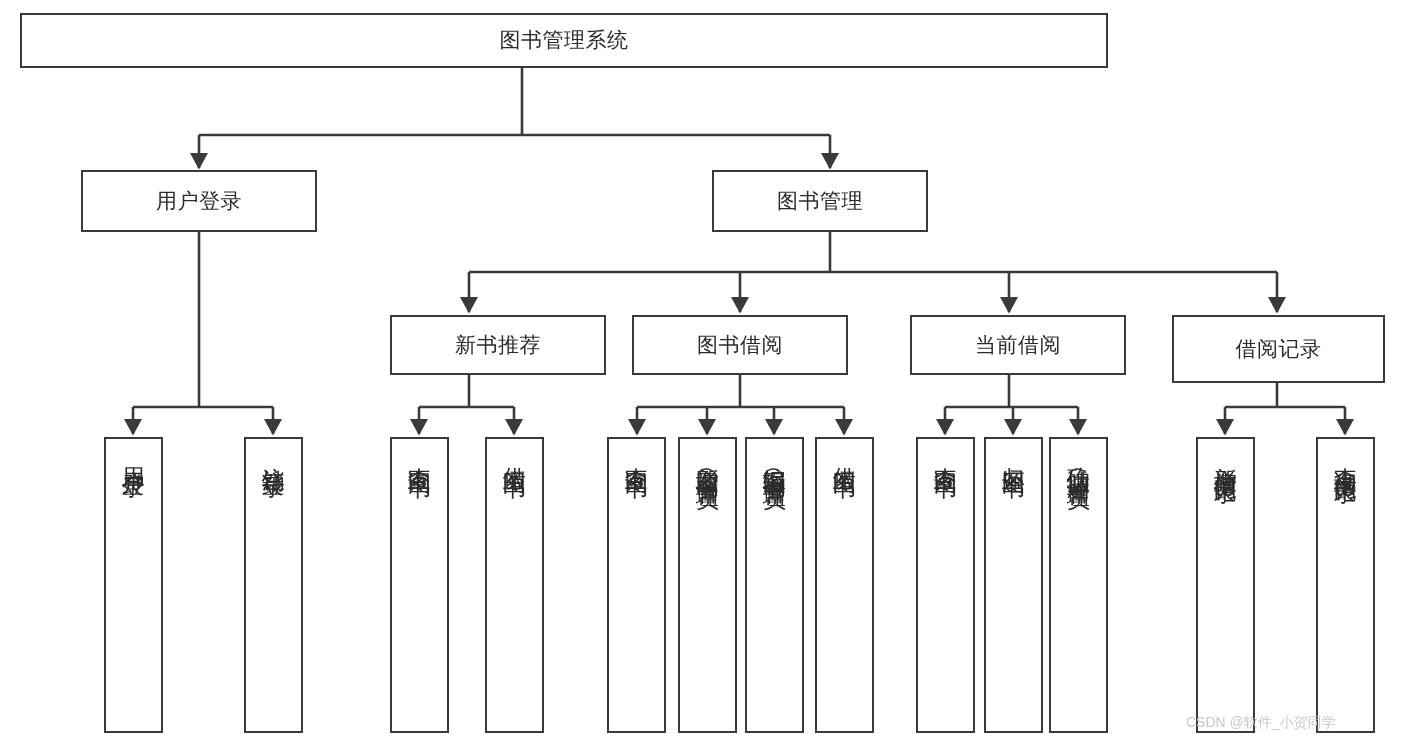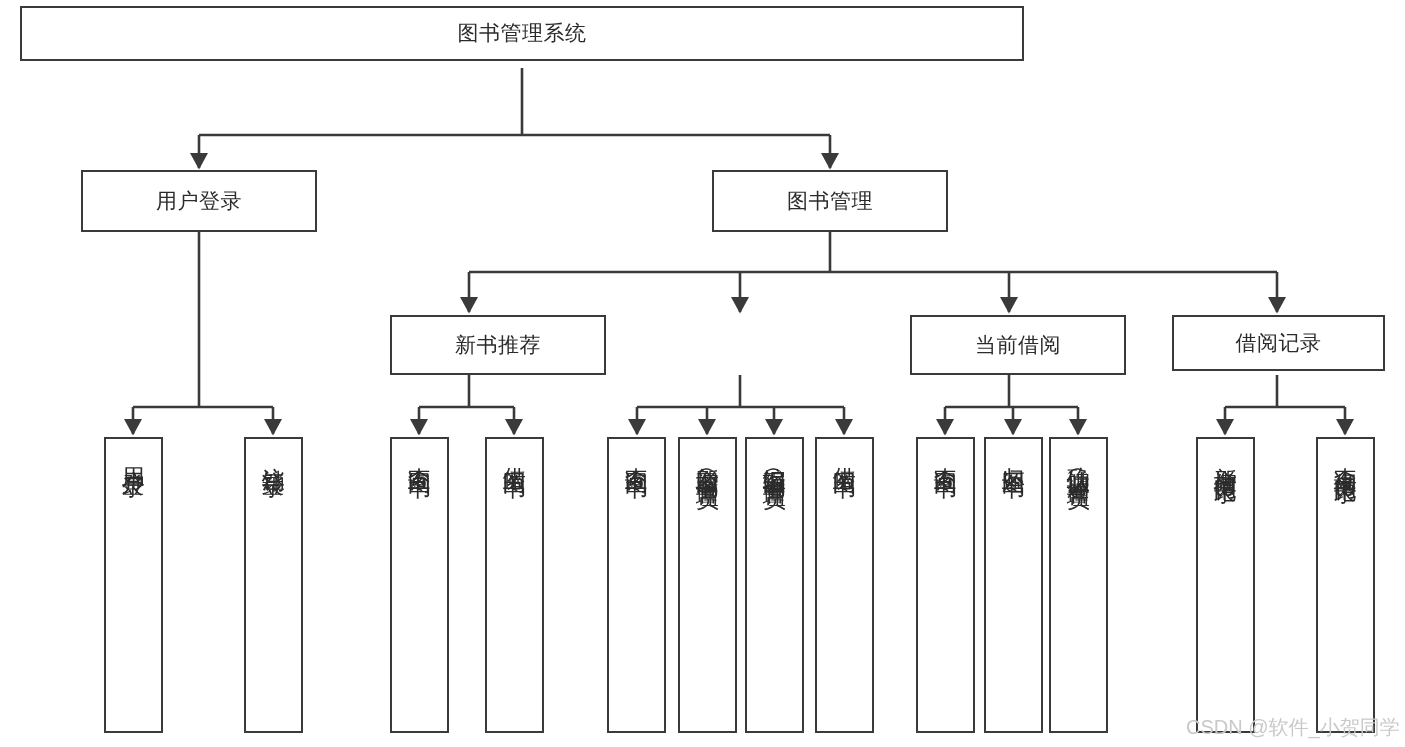--- a/index.html
+++ b/index.html
@@ -58,21 +58,21 @@
     writing-mode: vertical-rl;
     text-orientation: upright;
     font-size: 23px;
     letter-spacing: 3px;
     white-space: nowrap;
   }
   .watermark {
     position: absolute;
     left: 1186px;
     top: 714px;
-    font-size: 20px;
+    font-size: 14px;
     color: #c9c9c9;
     font-family: "Liberation Sans", "DejaVu Sans", sans-serif;
     white-space: nowrap;
     pointer-events: none;
   }
 </style>
 </head>
 <body>
 
 <div id="diagram-root">
@@ -120,38 +120,41 @@
       <path d="M 1013 407 L 1013 434" marker-end="url(#arrow)"></path>
       <path d="M 1078 407 L 1078 434" marker-end="url(#arrow)"></path>
 
       <path d="M 1277 375 L 1277 407"></path>
       <path d="M 1225 407 L 1345 407"></path>
       <path d="M 1225 407 L 1225 434" marker-end="url(#arrow)"></path>
       <path d="M 1345 407 L 1345 434" marker-end="url(#arrow)"></path>
     </g>
   </svg>
 
-  <div class="node-box horiz" style="left:20px; top:6px; width:1004px; height:55px;">
+  <div class="node-box horiz" style="left:20px; top:13px; width:1088px; height:55px;">
     <span class="node-label">图书管理系统</span>
   </div>
 
   <div class="node-box horiz" style="left:81px; top:170px; width:236px; height:62px;">
     <span class="node-label">用户登录</span>
   </div>
-  <div class="node-box horiz" style="left:712px; top:170px; width:236px; height:62px;">
+  <div class="node-box horiz" style="left:712px; top:170px; width:216px; height:62px;">
     <span class="node-label">图书管理</span>
   </div>
 
   <div class="node-box horiz" style="left:362px; top:315px; width:216px; height:60px;margin-left:28px;">
     <span class="node-label">新书推荐</span>
   </div>
+  <div class="node-box horiz" style="left:632px; top:315px; width:216px; height:60px;">
+    <span class="node-label">图书借阅</span>
+  </div>
   <div class="node-box horiz" style="left:902px; top:315px; width:216px; height:60px;margin-left:8px;">
     <span class="node-label">当前借阅</span>
   </div>
-  <div class="node-box horiz" style="left:1172px; top:315px; width:213px; height:56px;">
+  <div class="node-box horiz" style="left:1172px; top:315px; width:213px; height:68px;">
     <span class="node-label">借阅记录</span>
   </div>
 
   <div class="node-box vert" style="left:104px; top:437px; width:59px; height:296px;">
     <span class="node-label">用户登录</span>
   </div>
   <div class="node-box vert" style="left:244px; top:437px; width:59px; height:296px;">
     <span class="node-label">注销登录</span>
   </div>
 

